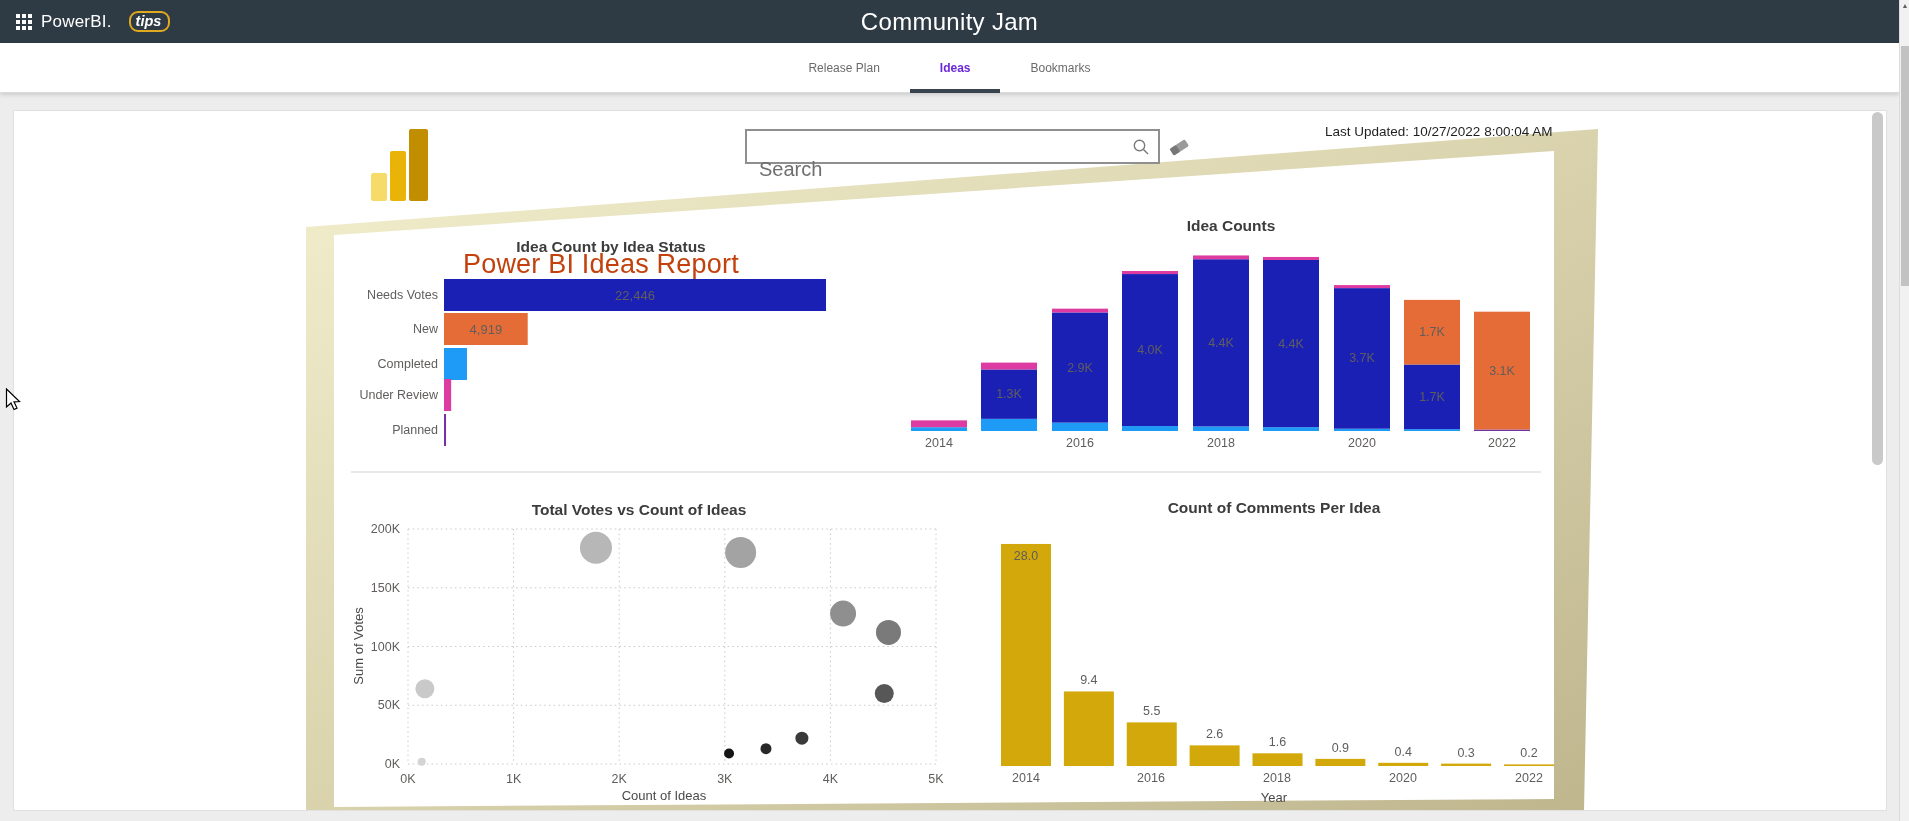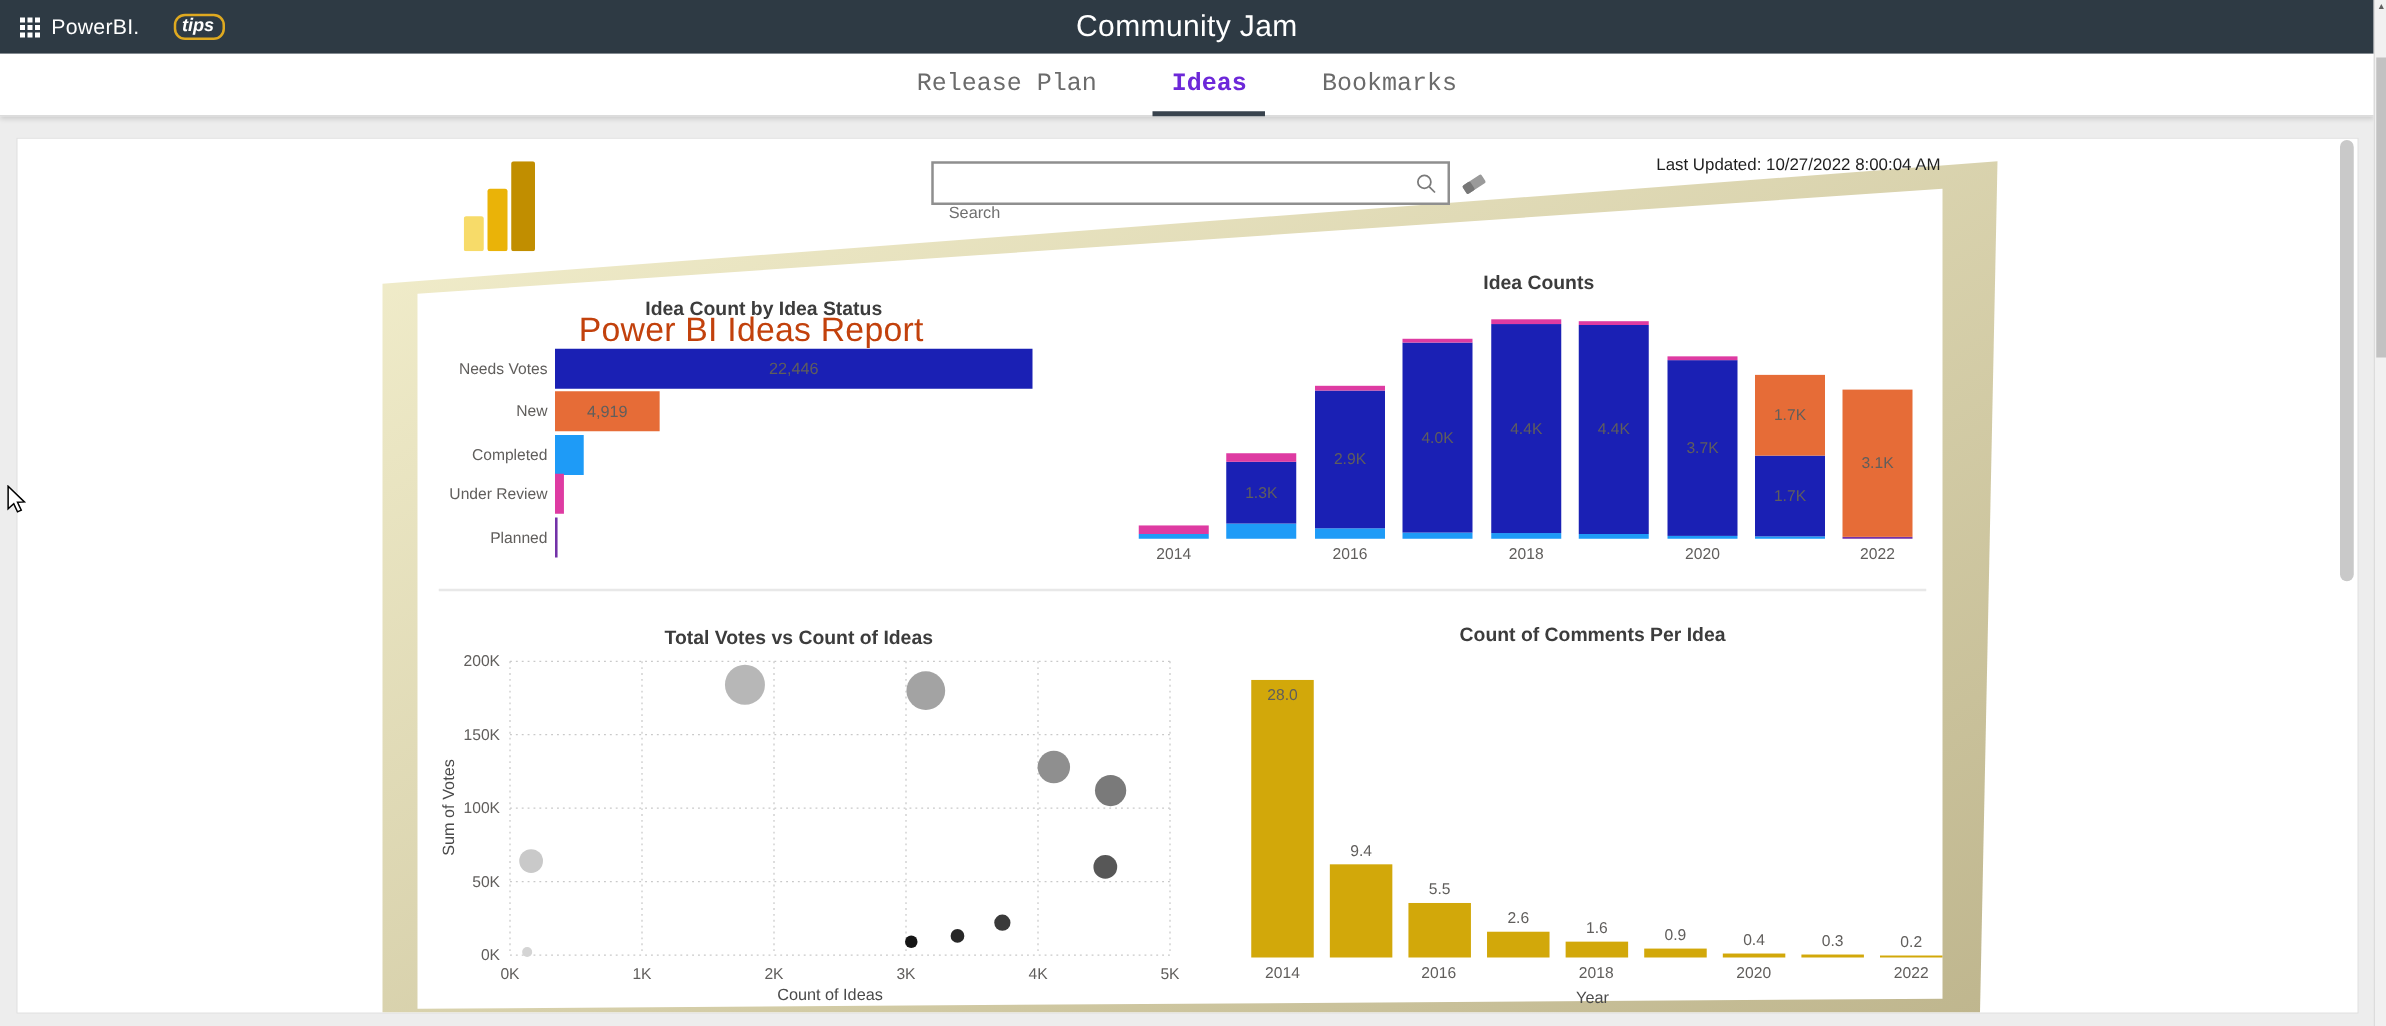--- a/index.html
+++ b/index.html
@@ -5,35 +5,35 @@
   * { margin:0; padding:0; box-sizing:border-box; }
   html,body { width:1909px; height:821px; }
   body { font-family:"Liberation Sans", sans-serif; background:#ededed; position:relative; overflow:hidden; }
 
   
   .appbar { position:absolute; left:0; top:0; width:1899px; height:43px; background:#2e3a44; display:flex; align-items:center; }
   .brand { display:flex; align-items:center; gap:9px; padding-left:16px; }
   .waffle { display:grid; grid-template-columns:repeat(3,4px); grid-template-rows:repeat(3,4px); gap:2px; }
   .waffle span { background:#fff; width:4px; height:4px; }
   .brand-text { color:#fff; font-size:17px; letter-spacing:.2px; }
-  .brand-badge { color:#fff; font-size:14.5px; font-style:italic; font-weight:bold; border:2px solid #dfa920; border-radius:9px; padding:0px 7px 1px 5px; margin-left:18px; }
+  .brand-badge { color:#fff; font-size:14.5px; font-style:italic; font-weight:bold; border:2px solid #dfa920; border-radius:9px; padding:0px 7px 1px 5px; margin-left:8px; }
   .app-title { position:absolute; left:50%; transform:translateX(-50%); color:#fff; font-size:24px; font-weight:400; letter-spacing:.3px; }
 
   
   .tabbar { position:absolute; left:0; top:43px; width:1899px; height:50px; background:#fff; border-bottom:1px solid #dcdcdc; box-shadow:0 2px 4px rgba(0,0,0,.14); display:flex; justify-content:center; align-items:center; gap:60px; z-index:3; }
-  .tab { position:relative; font-size:20px; color:#6b6b6b; height:50px; display:flex; align-items:center; cursor:pointer;font-family:Liberation Mono, monospace; }
+  .tab { position:relative; font-size:12px; color:#6b6b6b; height:50px; display:flex; align-items:center; cursor:pointer; }
   .tab.active { color:#6d28d9; font-weight:bold; }
   .tab.active .tab-underline { position:absolute; left:50%; transform:translateX(-50%); bottom:0; width:90px; height:4px; background:#39434d; }
 
   
   .card { position:absolute; left:13px; top:110px; width:1874px; height:701px; background:#fff; border:1px solid #e0e0e0; }
   .report-head-title { position:absolute; left:449px; top:138px; font-size:27px; font-weight:300; color:#c2410c; letter-spacing:.2px; }
   .pbi-logo { position:absolute; left:357px; top:18px; width:57px; height:72px; }
   .searchbox { position:absolute; left:731px; top:18px; width:415px; height:35px; border:2px solid #8f8f8f; background:#fff; display:flex; align-items:center; }
-  .searchbox input { border:none; outline:none; flex:1; font-size:13px; color:#333; padding:0 8px 0 12px; font-family:"Liberation Sans",sans-serif; background:transparent;margin-top:45px; }
+  .searchbox input { border:none; outline:none; flex:1; font-size:20px; color:#333; padding:0 8px 0 12px; font-family:"Liberation Sans",sans-serif; background:transparent;margin-top:45px; }
   .searchbox input::placeholder { color:#6f6f6f; }
   .search-glyph { width:34px; height:31px; display:flex; align-items:center; justify-content:center; border-left:0; }
   .eraser-btn { position:absolute; left:1152px; top:24px; width:26px; height:24px; display:flex; align-items:center; justify-content:center; cursor:pointer; }
   .last-updated { position:absolute; left:1311px; top:13px; width:260px; text-align:left; font-size:13.5px; font-weight:normal; color:#1f1f1f; }
 
   .report-svg { position:absolute; left:0; top:0; }
   .report-svg text { font-family:"Liberation Sans", sans-serif; fill:#605e5c; }
   .report-svg .ctitle { font-size:15.5px; font-weight:bold; fill:#3c3c3c; }
   .report-svg .tick { font-size:12.5px; }
   .report-svg .vlab { font-size:12.5px; }

